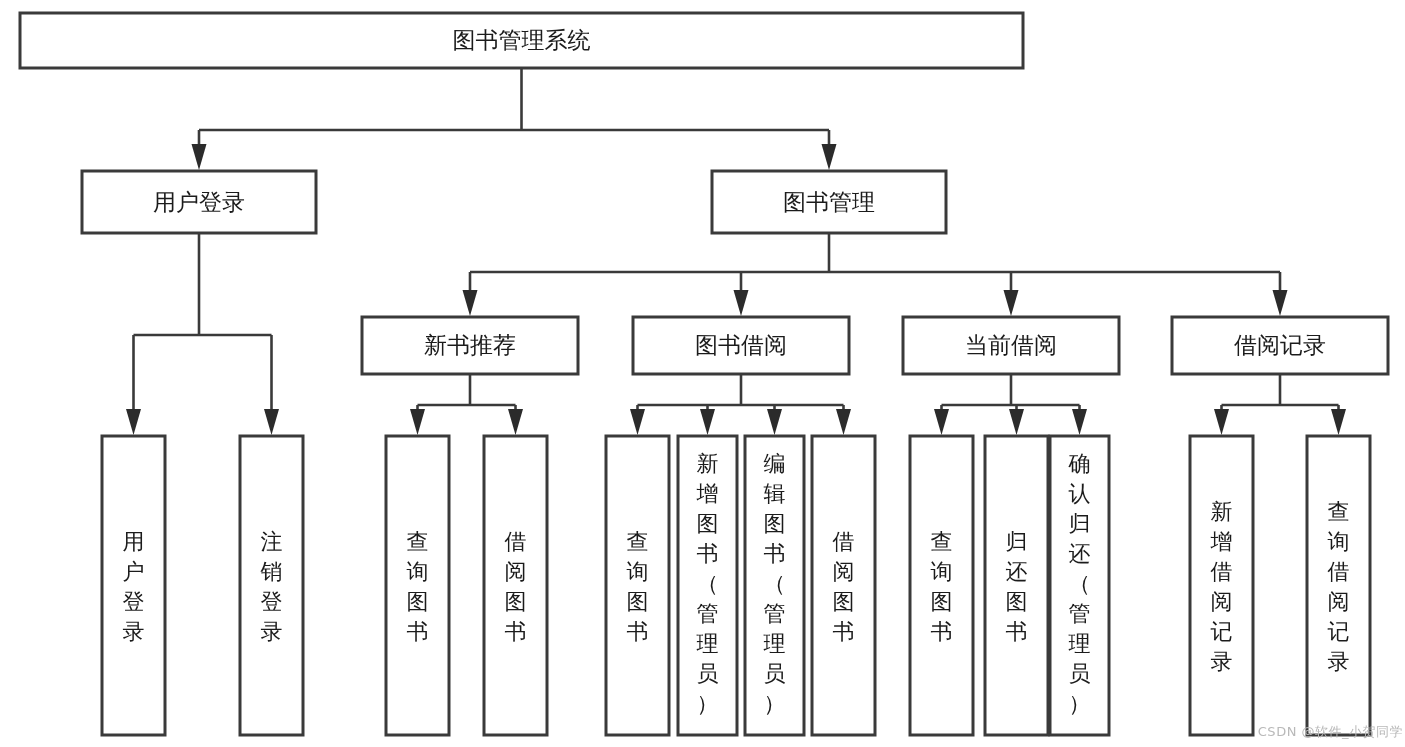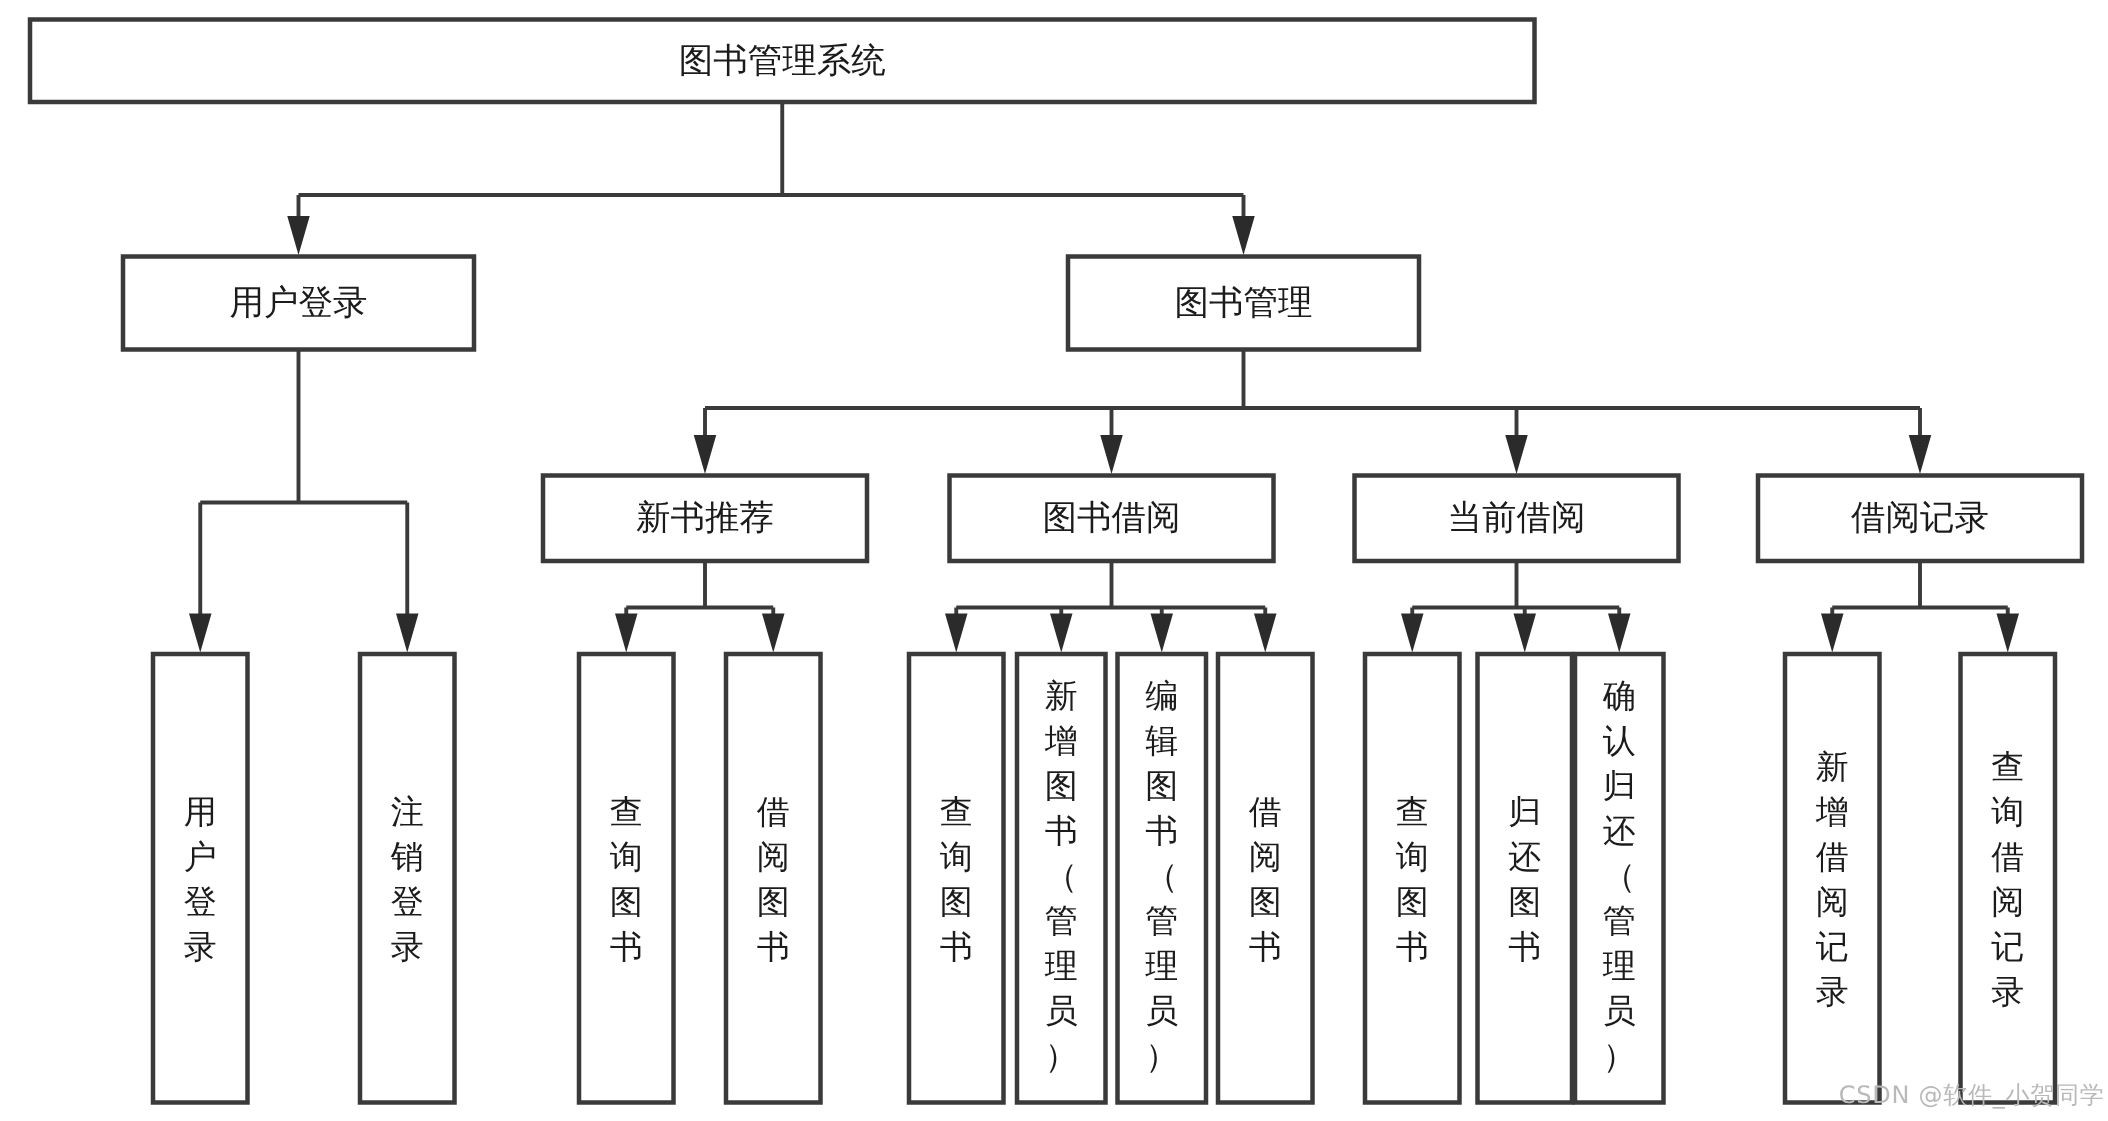--- a/index.html
+++ b/index.html
@@ -55,21 +55,21 @@
     font-family: "DejaVu Sans", "Liberation Sans", sans-serif;
     font-size: 22px;
     fill: #1b1b1b;
     text-anchor: middle;
   }
   .watermark-text {
     position: absolute;
     right: 14px;
     bottom: 6px;
     font-family: "DejaVu Sans", "Liberation Sans", sans-serif;
-    font-size: 16px;
+    font-size: 13px;
     color: #b9b9b9;
     white-space: nowrap;
     letter-spacing: 0.5px;
     pointer-events: none;
   }
 </style>
 </head>
 <body>
 
 <div id="diagram-root">

